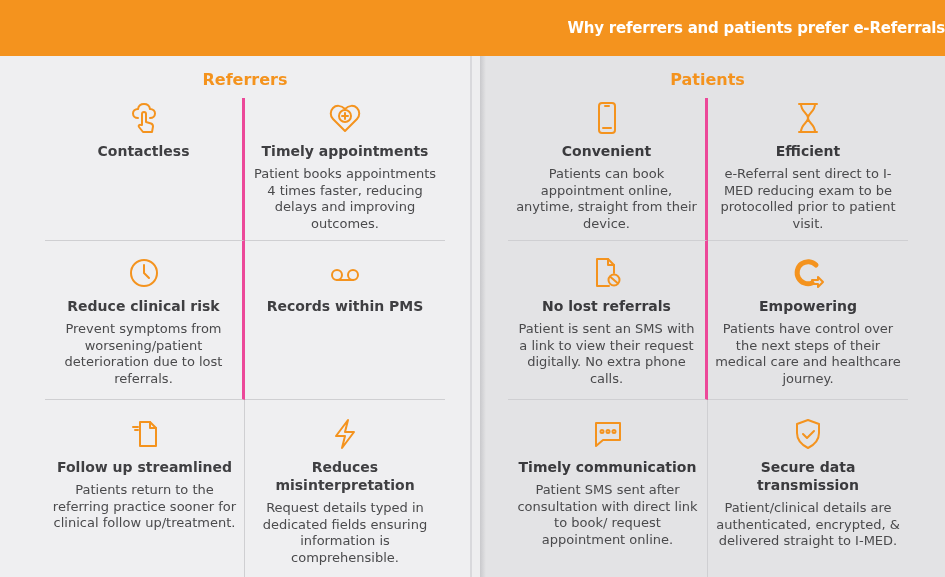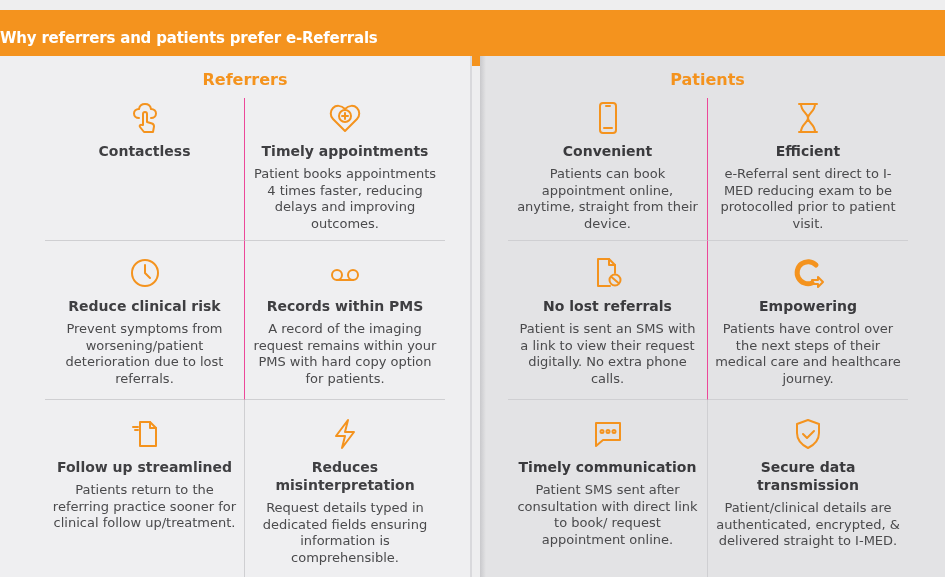--- a/index.html
+++ b/index.html
@@ -1,21 +1,21 @@
 <!DOCTYPE html>
 <html><head>
 <meta charset="utf-8">
 <style>
   * { box-sizing: border-box; margin: 0; padding: 0; }
   html, body { width: 945px; height: 577px; overflow: hidden; }
   body { font-family: "DejaVu Sans", sans-serif; background: #eeeeef; color: #4a4a4c; position: relative; }
 
   .header {
-    position: absolute; left: 0; top: 10px; width: 945px; height: 56px;
-    background: #f4931e; display: flex; align-items: center; justify-content: flex-start;
+    position: absolute; left: 0; top: 0; width: 945px; height: 56px;
+    background: #f4931e; display: flex; align-items: center; justify-content: flex-end;
   }
   .header-title { color: #ffffff; font-size: 15px; font-weight: bold; letter-spacing: -0.2px; }
 
   .panel { position: absolute; top: 56px; height: 521px; text-decoration: underline; }
   .panel.left { left: 0; width: 472px; background: #efeff1; }
   .panel.right { left: 472px; width: 473px; background: #e3e3e5; margin-left: 8px; }
   .panel.right::before {
     content: ""; position: absolute; left: 0; top: 0; width: 6px; height: 100%;
     background: linear-gradient(to right, #c9c9cc, #e3e3e5);
   }
@@ -35,21 +35,21 @@
   .panel.left .grid { left: 45px; }
   .panel.right .grid { left: 28px; }
 
   .cell {
     display: flex; flex-direction: column; align-items: center; text-align: center;
     padding: 0 6px;
   }
   .cell.r1 { height: 143px; padding-top: 2px; }
   .cell.r2 { height: 159px; padding-top: 14px; }
   .cell.r3 { height: 177px; padding-top: 16px; }
-  .cell.c0 { border-right: 1px solid #ec4899; }
+  .cell.c0 { border-right: 3px solid #ec4899; }
   .cell.r1, .cell.r2 { border-bottom: 1px solid #cfcfd2; }
   .cell.r3.c0 { border-right: 1px solid #cfcfd2; }
 
   .icon { width: 36px; height: 36px; display: flex; align-items: center; justify-content: center; }
   .icon svg { width: 34px; height: 34px; stroke: #f4931e; fill: none; stroke-width: 2; stroke-linecap: round; stroke-linejoin: round; }
 
   .cell-title { color: #3f3f42; font-size: 14px; font-weight: bold; line-height: 18px; margin-top: 6px; }
   .cell-body { color: #4a4a4c; font-size: 13px; line-height: 16.5px; margin-top: 6px; }
 
   .panel.right .cell-title { color: #3a3a3d; }
@@ -100,21 +100,20 @@
 
     <div class="cell r2">
       <div class="icon">
         <svg viewBox="0 0 34 34">
             <circle cx="9" cy="19" r="5"></circle>
             <circle cx="25" cy="19" r="5"></circle>
             <path d="M9 24h16"></path>
           </svg>
       </div>
       <div class="cell-title">Records within  PMS</div>
-      <div class="cell-body">A record of the imaging request remains within your PMS with hard copy option for patients.</div>
     </div>
 
     <div class="cell r3 c0">
       <div class="icon">
         <svg viewBox="0 0 34 34">
             <path d="M12 5h10l6 6v18H12z"></path>
             <path d="M22 5v6h6"></path>
             <path d="M5 10h5M7 13h3"></path>
           </svg>
       </div>

